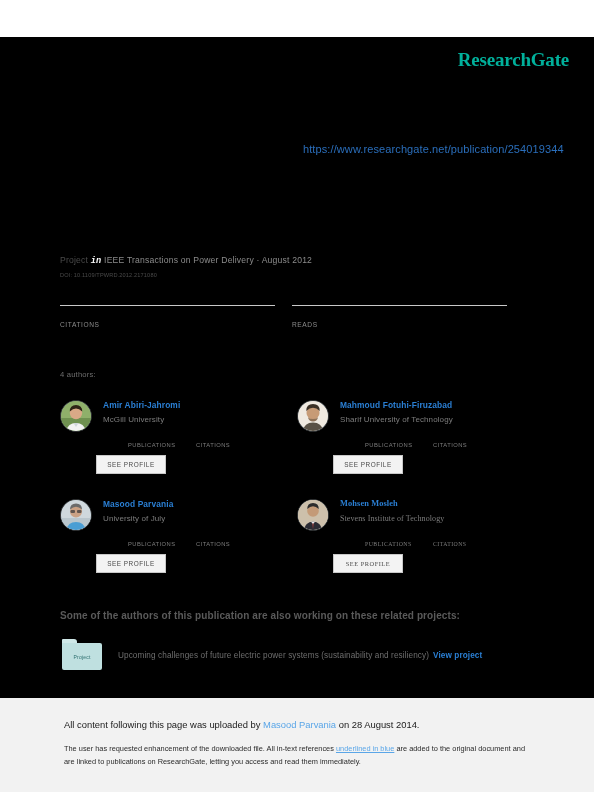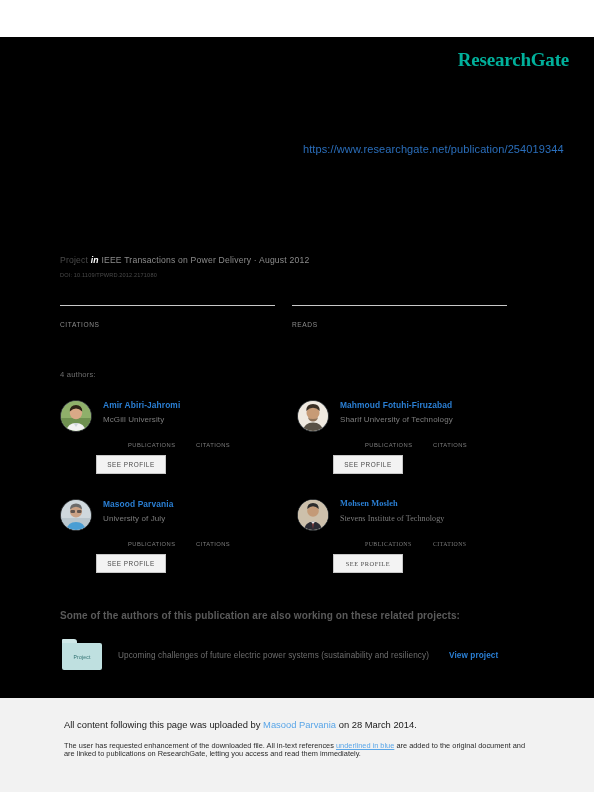--- a/index.html
+++ b/index.html
@@ -78,20 +78,21 @@
     left: 60px; top: 218px;
     font-size: 8.6px;
     color: #4a4a4a;
     letter-spacing: 0.2px;
     white-space: nowrap;
   }
   .article-line .in {
     font-style: italic;
     color: #ffffff;
     font-weight: bold;
+    font-family: Liberation Mono, monospace;
   }
   .article-line .journal {
     color: #8c8c8c;
   }
 
   .doi-line {
     position: absolute;
     left: 60px; top: 235px;
     font-size: 5.6px;
     color: #4a4a4a;
@@ -264,21 +265,21 @@
     position: absolute;
     left: 58px; top: 13px;
     font-size: 8.2px;
     color: #6e6e6e;
     letter-spacing: 0.1px;
     white-space: nowrap;
   }
   .project-text .view {
     color: #2a7fd4;
     font-weight: bold;
-    margin-left: 20px;
+    margin-left: 4px;
   }
 
   
   .footer {
     position: absolute;
     left: 0; top: 698px;
     width: 594px;
     height: 94px;
     background: #f2f2f2;
   }
@@ -290,21 +291,21 @@
   }
   .footer-line1 .uploader {
     color: #5aa6e8;
   }
   .footer-line2 {
     position: absolute;
     left: 64px; top: 44px;
     width: 462px;
     font-size: 7.4px;
     color: #2a2a2a;
-    line-height: 8px;
+    line-height: 13px;
   }
   .footer-line2 .inblue {
     color: #5aa6e8;
     text-decoration: underline;
   }
 </style>
 </head>
 <body>
 
 <div class="page">
@@ -458,20 +459,20 @@
       </div>
       <div class="project-text">
         <span>Upcoming challenges of future electric power systems (sustainability and resiliency)</span><span class="view">View project</span>
       </div>
     </div>
 
   </div>
 
   <div class="footer">
     <div class="footer-line1">
-      <span>All content following this page was uploaded by </span><span class="uploader">Masood Parvania</span><span> on 28 March 2014.</span>
+      <span>All content following this page was uploaded by </span><span class="uploader">Masood Parvania</span><span> on 28 August 2014.</span>
     </div>
     <div class="footer-line2">
       <span>The user has requested enhancement of the downloaded file. All in-text references </span><span class="inblue">underlined in blue</span><span> are added to the original document and are linked to publications on ResearchGate, letting you access and read them immediately.</span>
     </div>
   </div>
 
 </div>
 
 </body></html>

